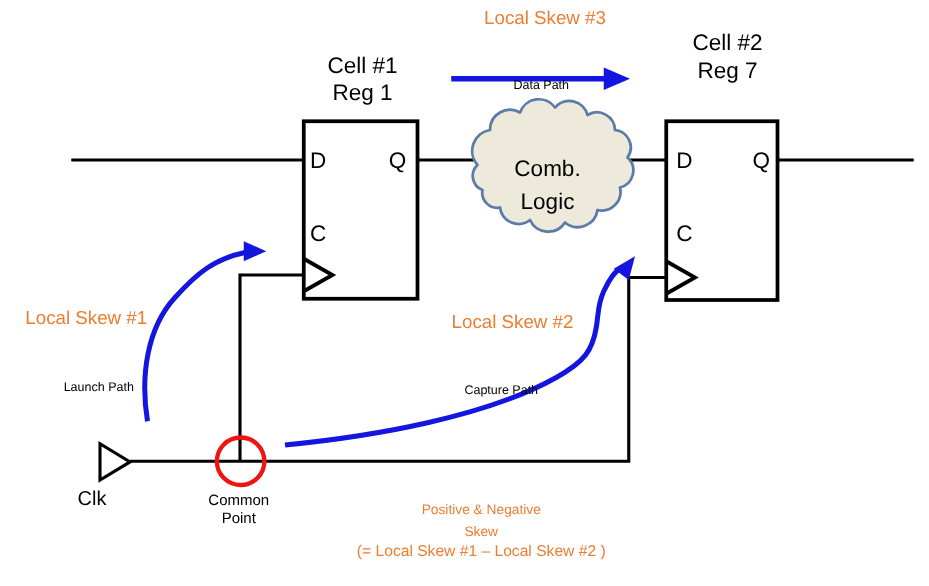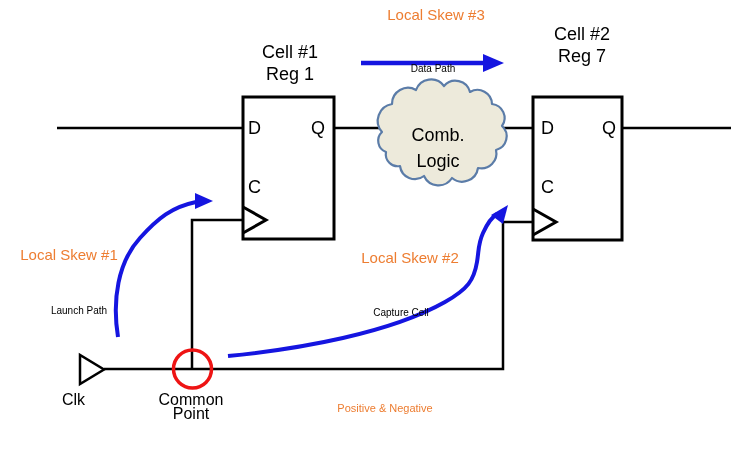--- a/index.html
+++ b/index.html
@@ -10,21 +10,21 @@
   #drawing{position:absolute;left:0;top:0;}
   .lbl{position:absolute;font-weight:normal;white-space:nowrap;color:#000000;}
   .center{transform:translateX(-50%);text-align:center;}
   .orange{color:#ED7D31;}
   .sz15{font-size:15px;}
   .sz14{font-size:10px;margin-top:32px;}
   .cellTitle{font-size:18px;line-height:22px;}
   .pin{font-size:18px;}
   .cloudTxt{font-size:18px;line-height:26px;}
   .clk{font-size:16px;}
-  .cp{font-size:16px;line-height:14px;}
+  .cp{font-size:12px;line-height:14px;}
   .skewTitle{font-size:11px;line-height:18px;}
   .formula{font-size:12.5px;}
 </style>
 </head>
 <body>
 
 <div id="canvas">
 
   <svg id="drawing" width="743" height="469" viewBox="0 0 743 469">
 
@@ -99,26 +99,28 @@
 
   <div class="lbl center cloudTxt" style="left:438px;top:102px;margin-top:20px;">
     <div>Comb.</div>
     <div>Logic</div>
   </div>
 
   <div class="lbl center orange sz15" style="left:69px;top:246px;text-align:center;">Local Skew #1</div>
   <div class="lbl center sz14" style="left:79px;top:273px;text-align:right;">Launch Path</div>
 
   <div class="lbl center orange sz15" style="left:410px;top:249px;">Local Skew #2</div>
-  <div class="lbl center sz14" style="left:401px;top:275px;">Capture Cell</div>
+  <div class="lbl center sz14" style="left:401px;top:275px;">Capture Path</div>
 
   <div class="lbl clk" style="left:62px;top:391px;">Clk</div>
 
   <div class="lbl center cp" style="left:191px;top:393px;">
     <div>Common</div>
     <div>Point</div>
   </div>
 
   <div class="lbl center orange skewTitle" style="left:385px;top:399px;">
     <div>Positive &amp; Negative</div>
+    <div>Skew</div>
   </div>
+  <div class="lbl center orange formula" style="left:385px;top:434px;">(= Local Skew #1 – Local Skew #2 )</div>
 
 </div>
 
 </body></html>

